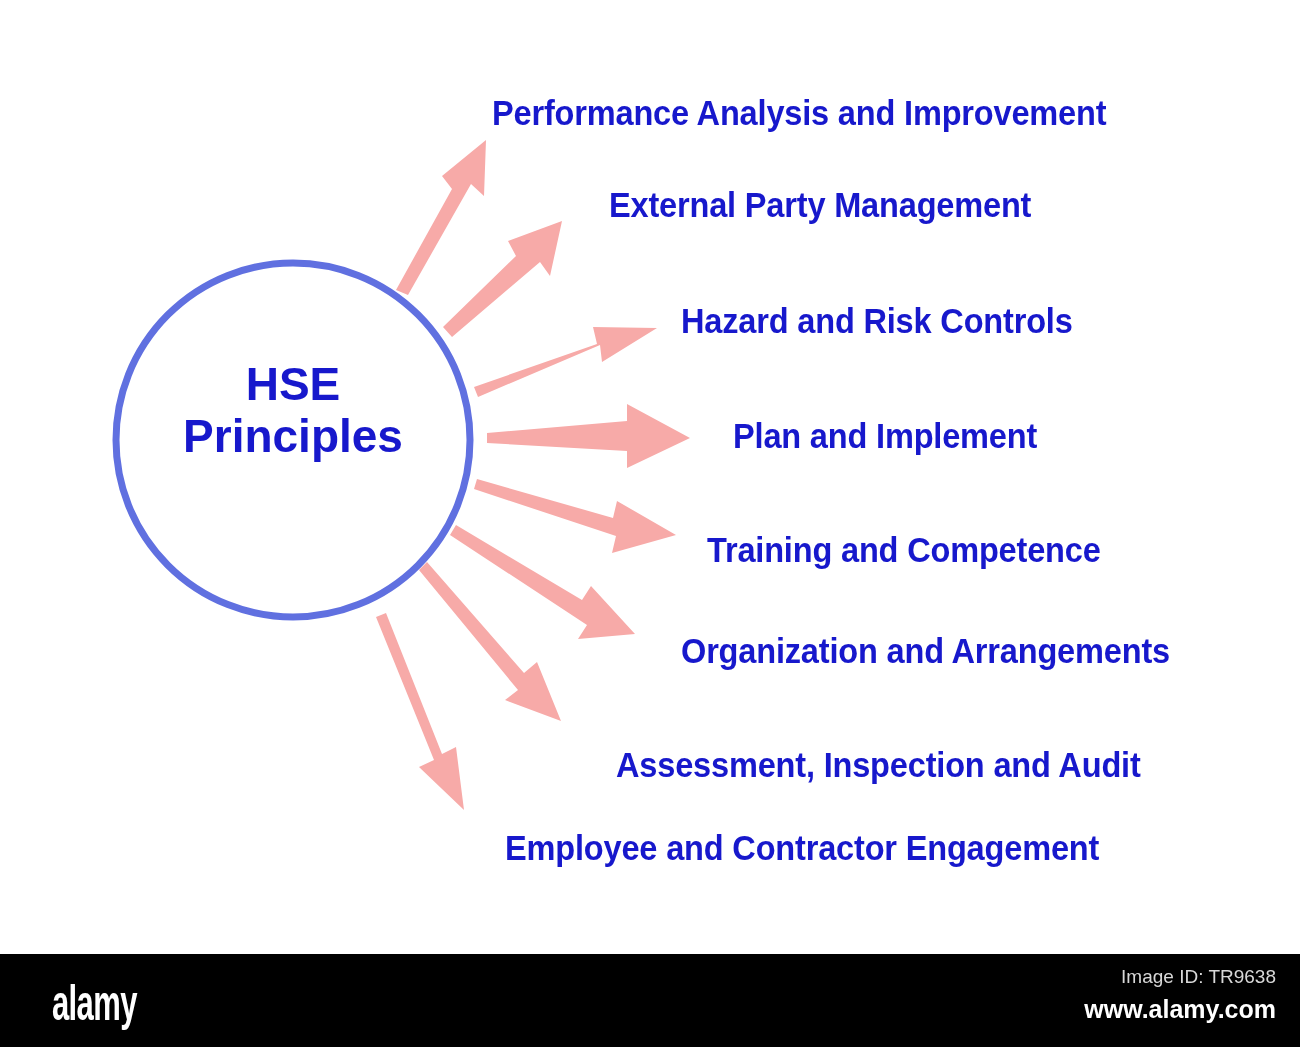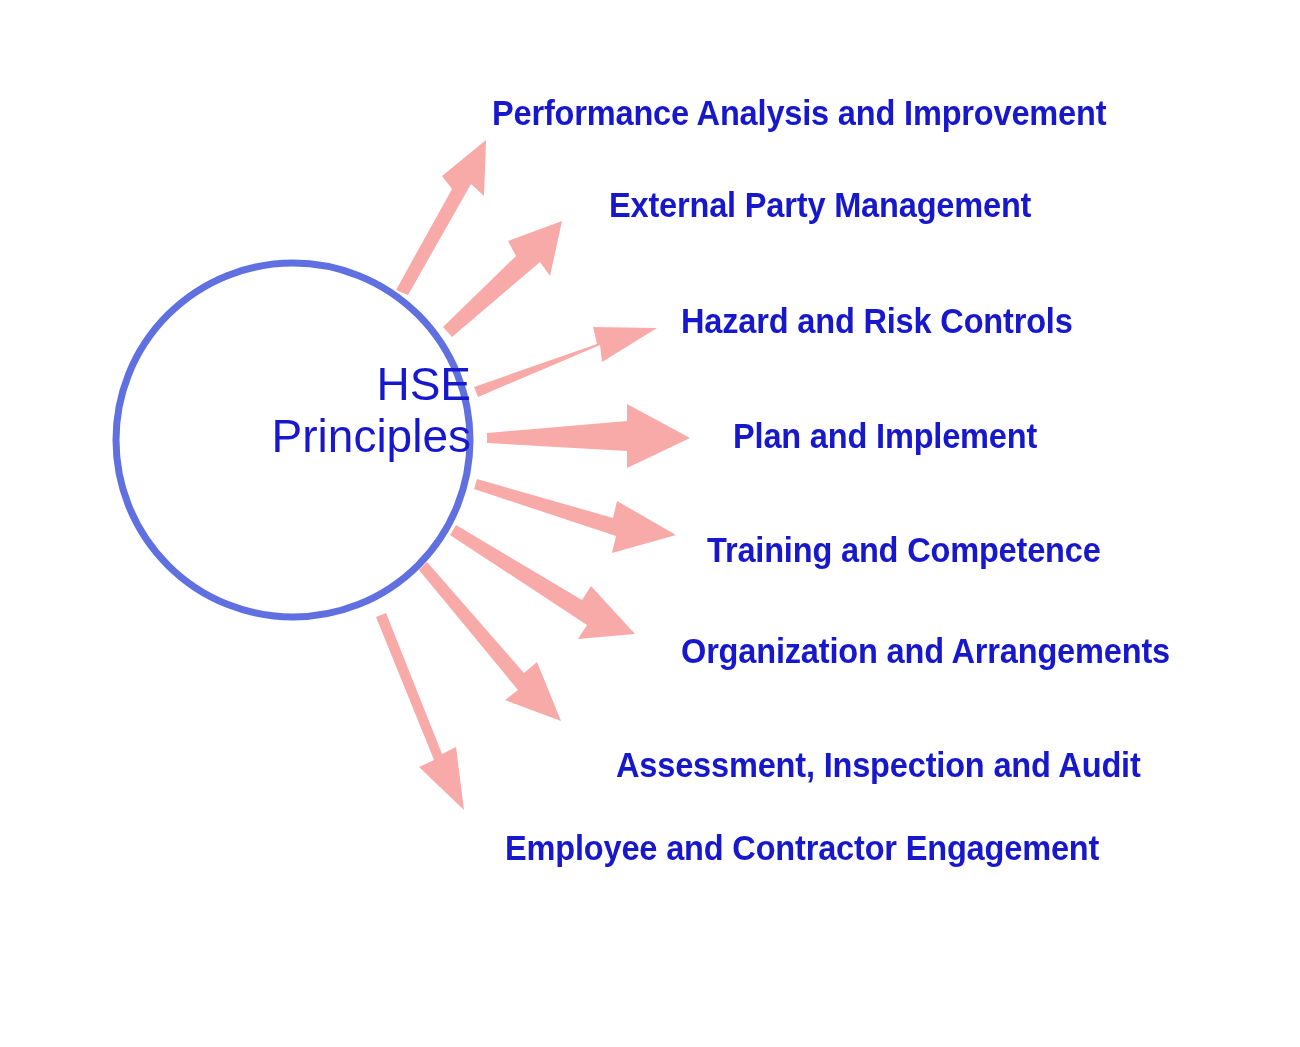--- a/index.html
+++ b/index.html
@@ -20,24 +20,24 @@
     white-space:nowrap;
     transform:scaleX(0.93);
     transform-origin:left center;
     letter-spacing:-0.2px;
   }
 
   #hub-text{
     position:absolute;
     color:#1718CC;
     font-family:"Liberation Sans","DejaVu Sans",sans-serif;
-    font-weight:normal;
+    font-weight:bold;
     font-size:46px;
     line-height:1.14;
-    text-align:right;
+    text-align:center;
     white-space:pre-line;
     width:356px;
     left:115px;
     top:358px;
   }
 
   
   #footer{
     position:absolute;left:0;top:954px;width:1300px;height:93px;
     background:#000000;
@@ -100,14 +100,19 @@
   <div class="node-label" style="left:733px;top:418px;">Plan and Implement</div>
 
   <div class="node-label" style="left:707px;top:532px;">Training and Competence</div>
 
   <div class="node-label" style="left:681px;top:633px;">Organization and Arrangements</div>
 
   <div class="node-label" style="left:616px;top:747px;">Assessment, Inspection and Audit</div>
 
   <div class="node-label" style="left:505px;top:830px;">Employee and Contractor Engagement</div>
 
+  <div id="footer">
+    <div id="alamy-logo">alamy</div>
+    <div id="image-id">Image ID: TR9638</div>
+    <div id="site-url">www.alamy.com</div>
+  </div>
 
 </div>
 
 </body></html>

